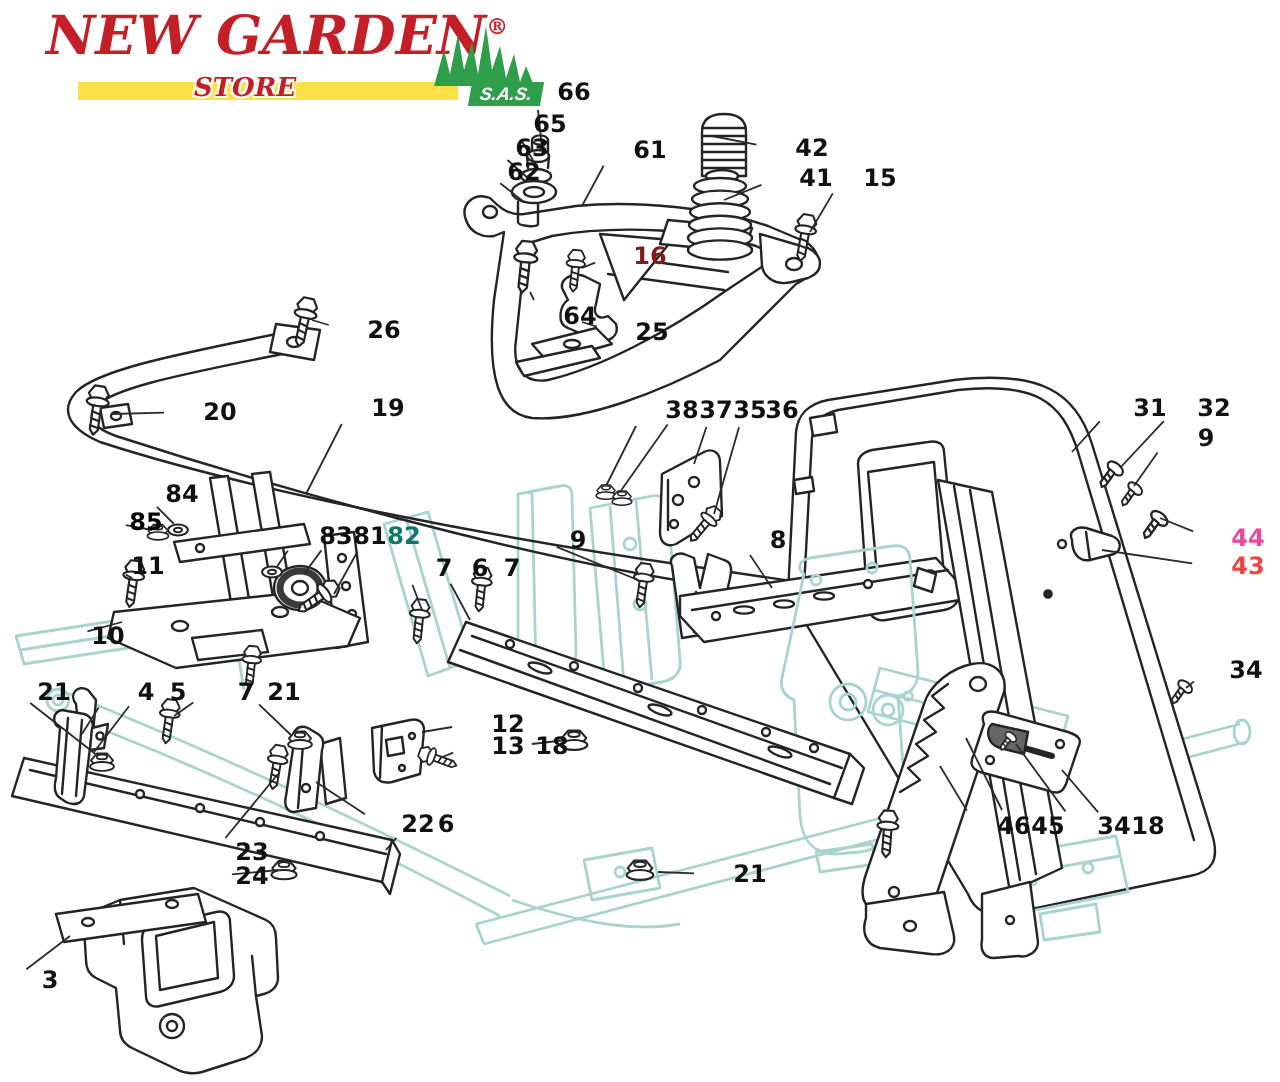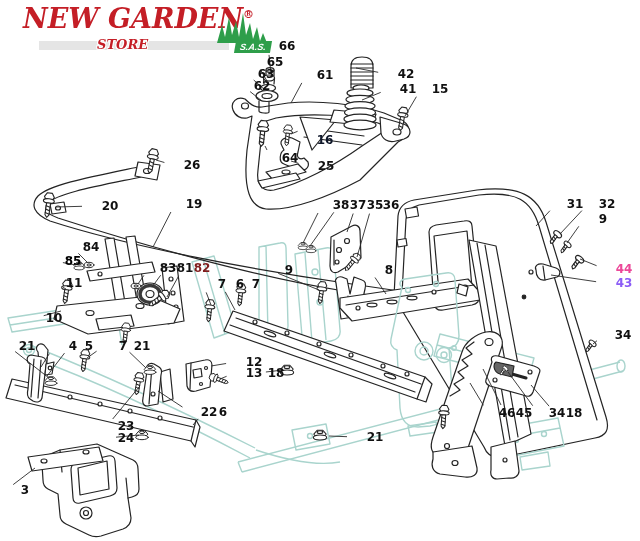--- a/index.html
+++ b/index.html
@@ -8,21 +8,21 @@
   .art{position:absolute;left:0;top:0;width:640px;height:541px;}
   
   .plabel{position:absolute;transform:translate(-50%,-50%);font-family:"DejaVu Sans",sans-serif;
           font-weight:bold;font-size:12px;color:#111;white-space:nowrap;line-height:1;padding-left:38px;}
   
   .logo{position:absolute;left:8px;top:2px;width:260px;height:58px;margin-left:11px;}
   .logo-brand{position:absolute;left:4px;top:2px;font-family:"DejaVu Serif",serif;
               font-style:italic;font-weight:bold;font-size:27px;line-height:1.1;
               color:#c41e26;white-space:nowrap;}
   .logo-reg{font-size:11px;vertical-align:super;}
-  .logo-bar{position:absolute;left:20px;top:39px;width:190px;height:9px;background:#e5e5e5;}
+  .logo-bar{position:absolute;left:20px;top:39px;width:190px;height:9px;background:#fde047;}
   .logo-store{position:absolute;left:58px;top:-5px;font-family:"DejaVu Serif",serif;
               font-style:italic;font-weight:bold;font-size:13px;color:#c41e26;line-height:1.4;
               text-shadow:-1px -1px 0 #fff,1px -1px 0 #fff,-1px 1px 0 #fff,1px 1px 0 #fff;}
   .grass{position:absolute;left:198px;top:11px;}
   .logo-sas{position:absolute;left:216px;top:39px;width:36px;height:12px;background:#2e9e4a;
             color:#fff;font-style:italic;font-weight:bold;font-size:9px;text-align:center;
             line-height:12px;transform:skewX(-10deg);}
 </style>
 </head>
 <body>
@@ -375,40 +375,40 @@
 
   <div>
       <div class="plabel" style="left: 268px; top: 46px; color: rgb(17, 17, 17);">66</div>
       <div class="plabel" style="left: 256px; top: 62px; color: rgb(17, 17, 17);">65</div>
       <div class="plabel" style="left: 247px; top: 74px; color: rgb(17, 17, 17);">63</div>
       <div class="plabel" style="left: 243px; top: 86px; color: rgb(17, 17, 17);">62</div>
       <div class="plabel" style="left: 306px; top: 75px; color: rgb(17, 17, 17);">61</div>
       <div class="plabel" style="left: 387px; top: 74px; color: rgb(17, 17, 17);">42</div>
       <div class="plabel" style="left: 389px; top: 89px; color: rgb(17, 17, 17);">41</div>
       <div class="plabel" style="left: 421px; top: 89px; color: rgb(17, 17, 17);">15</div>
-      <div class="plabel" style="left: 306px; top: 140px; color: #0f172a;">16</div>
+      <div class="plabel" style="left: 306px; top: 128px; color: #7f1d1d;">16</div>
       <div class="plabel" style="left: 271px; top: 158px; color: rgb(17, 17, 17);">64</div>
       <div class="plabel" style="left: 307px; top: 166px; color: rgb(17, 17, 17);">25</div>
       <div class="plabel" style="left: 173px; top: 165px; color: rgb(17, 17, 17);">26</div>
       <div class="plabel" style="left: 91px; top: 206px; color: rgb(17, 17, 17);">20</div>
       <div class="plabel" style="left: 175px; top: 204px; color: rgb(17, 17, 17);">19</div>
       <div class="plabel" style="left: 322px; top: 205px; color: rgb(17, 17, 17);">38</div>
       <div class="plabel" style="left: 339px; top: 205px; color: rgb(17, 17, 17);">37</div>
       <div class="plabel" style="left: 356px; top: 205px; color: rgb(17, 17, 17);">35</div>
       <div class="plabel" style="left: 372px; top: 205px; color: rgb(17, 17, 17);">36</div>
       <div class="plabel" style="left: 556px; top: 204px; color: rgb(17, 17, 17);">31</div>
       <div class="plabel" style="left: 588px; top: 204px; color: rgb(17, 17, 17);">32</div>
       <div class="plabel" style="left: 584px; top: 219px; color: rgb(17, 17, 17);">9</div>
       <div class="plabel" style="left: 605px; top: 269px; color: #ec4899;">44</div>
-      <div class="plabel" style="left: 605px; top: 283px; color: #8b5cf6;">43</div>
+      <div class="plabel" style="left: 605px; top: 283px; color: #ef4444;">43</div>
       <div class="plabel" style="left: 72px; top: 247px; color: rgb(17, 17, 17);">84</div>
       <div class="plabel" style="left: 54px; top: 261px; color: #000000;">85</div>
       <div class="plabel" style="left: 149px; top: 268px; color: rgb(17, 17, 17);">83</div>
       <div class="plabel" style="left: 166px; top: 268px; color: rgb(17, 17, 17);">81</div>
-      <div class="plabel" style="left: 183px; top: 268px; color: #7f1d1d; text-align: right;">82</div>
+      <div class="plabel" style="left: 183px; top: 268px; color: #0f766e; text-align: right;">82</div>
       <div class="plabel" style="left: 55px; top: 283px; color: rgb(17, 17, 17);">11</div>
       <div class="plabel" style="left: 35px; top: 318px; color: rgb(17, 17, 17);">10</div>
       <div class="plabel" style="left: 270px; top: 270px; color: rgb(17, 17, 17);">9</div>
       <div class="plabel" style="left: 370px; top: 270px; color: rgb(17, 17, 17);">8</div>
       <div class="plabel" style="left: 203px; top: 284px; color: rgb(17, 17, 17);">7</div>
       <div class="plabel" style="left: 221px; top: 284px; color: rgb(17, 17, 17);">6</div>
       <div class="plabel" style="left: 237px; top: 284px; color: rgb(17, 17, 17);">7</div>
       <div class="plabel" style="left: 604px; top: 335px; color: rgb(17, 17, 17);">34</div>
       <div class="plabel" style="left: 8px; top: 346px; color: rgb(17, 17, 17);">21</div>
       <div class="plabel" style="left: 54px; top: 346px; color: rgb(17, 17, 17);">4</div>

